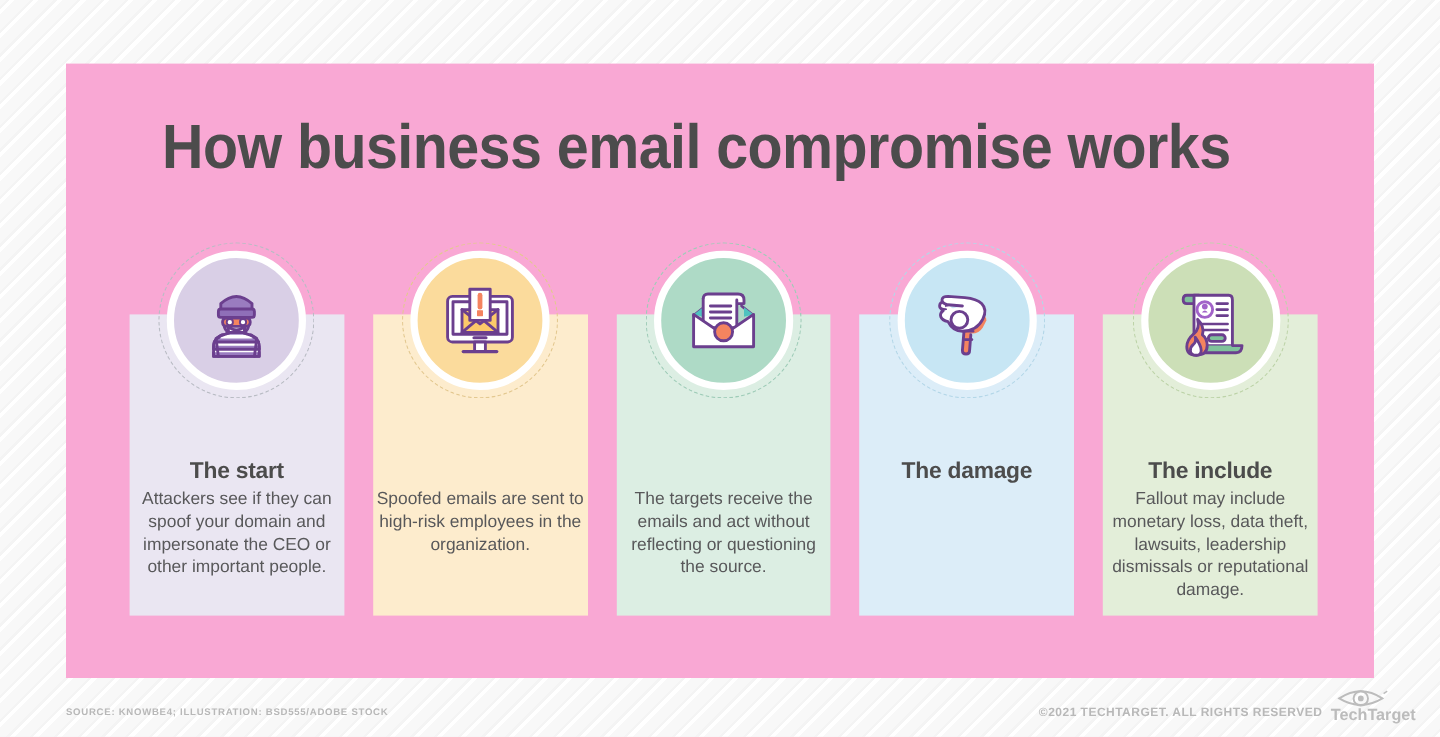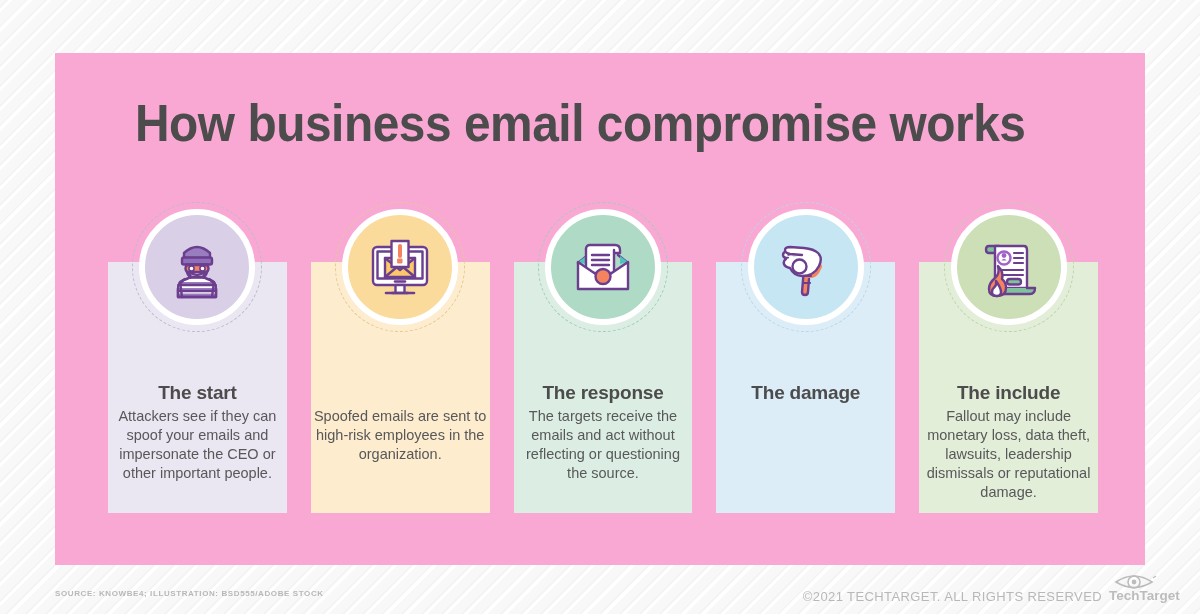--- a/index.html
+++ b/index.html
@@ -98,21 +98,21 @@
   }
 
   #foot-left{
     position:absolute;left:55px;top:589px;
     font-size:8px;font-weight:bold;color:#b8b8b8;
     letter-spacing:0.6px;
     text-align:center;
   }
   #foot-right{
     position:absolute;right:98px;top:589px;
-    font-size:13px;font-weight:normal;color:#b8b8b8;
+    font-size:10px;font-weight:bold;color:#b8b8b8;
     letter-spacing:0.4px;
     text-align:right;
     padding-left:40px;
   }
   #logo{
     position:absolute;right:18px;top:570px;
     width:74px;height:34px;
   }
 </style>
 </head>
@@ -143,21 +143,21 @@
               <path d="M17 66 v-8 q0 -8 10 -10.5 l4 -1.5 h10 l4 1.5 q10 2.5 10 10.5 v8 z" fill="#9a7cc0"></path>
               <path d="M23.5 49.5 h25 M19 55.5 h34 M17.5 61 h37" stroke="#ffffff" stroke-width="3.2"></path>
               <path d="M17 66 v-8 q0 -8 10 -10.5 l4 -1.5 h10 l4 1.5 q10 2.5 10 10.5 v8 z"></path>
               <path d="M17.5 54 h37 M17 60 h38"></path>
               <path d="M24 48 l-5 3 l2 15 M48 48 l5 3 l-2 15"></path>
             </g>
           </svg>
         </span>
       </div>
       <div class="col-head">The start</div>
-      <div class="col-body">Attackers see if they can spoof your emails and impersonate the CEO or other important people.</div>
+      <div class="col-body">Attackers see if they can spoof your domain and impersonate the CEO or other important people.</div>
     </div>
 
     <div class="col c2">
       <div class="col-bg"></div>
       <div class="badge-dash"></div>
       <div class="badge">
         <span>
           <svg width="72" height="72" viewBox="0 0 72 72">
             <g fill="none" stroke="#6b3f8e" stroke-width="2.4" stroke-linejoin="round" stroke-linecap="round">
               <rect x="9" y="16" width="54" height="38" rx="4" fill="#ffffff"></rect>
@@ -191,21 +191,20 @@
               <path d="M20 14 h28 q5 0 5 5 v3 h-6 v5 h-27 z" fill="#4ec3c0" stroke="none"></path>
               <path d="M19 18 q0 -4 4 -4 h25 q5 0 5 5 v3 h-7" fill="#ffffff"></path>
               <path d="M19 18 v24 h28 v-23" fill="#ffffff"></path>
               <path d="M25 24 h17 M25 29 h17 M25 34 h17" stroke-width="2.4"></path>
               <path d="M11 31 v27 h50 v-27 l-25 17 z" fill="#ffffff"></path>
               <circle cx="36" cy="45.5" r="7.5" fill="#f4845f"></circle>
             </g>
           </svg>
         </span>
       </div>
-      <div class="col-head">The response</div>
       <div class="col-body">The targets receive the emails and act without reflecting or questioning the source.</div>
     </div>
 
     <div class="col c4">
       <div class="col-bg"></div>
       <div class="badge-dash"></div>
       <div class="badge">
         <span>
           <svg width="72" height="72" viewBox="0 0 72 72">
             <g fill="none" stroke="#6b3f8e" stroke-width="2.4" stroke-linejoin="round" stroke-linecap="round">

